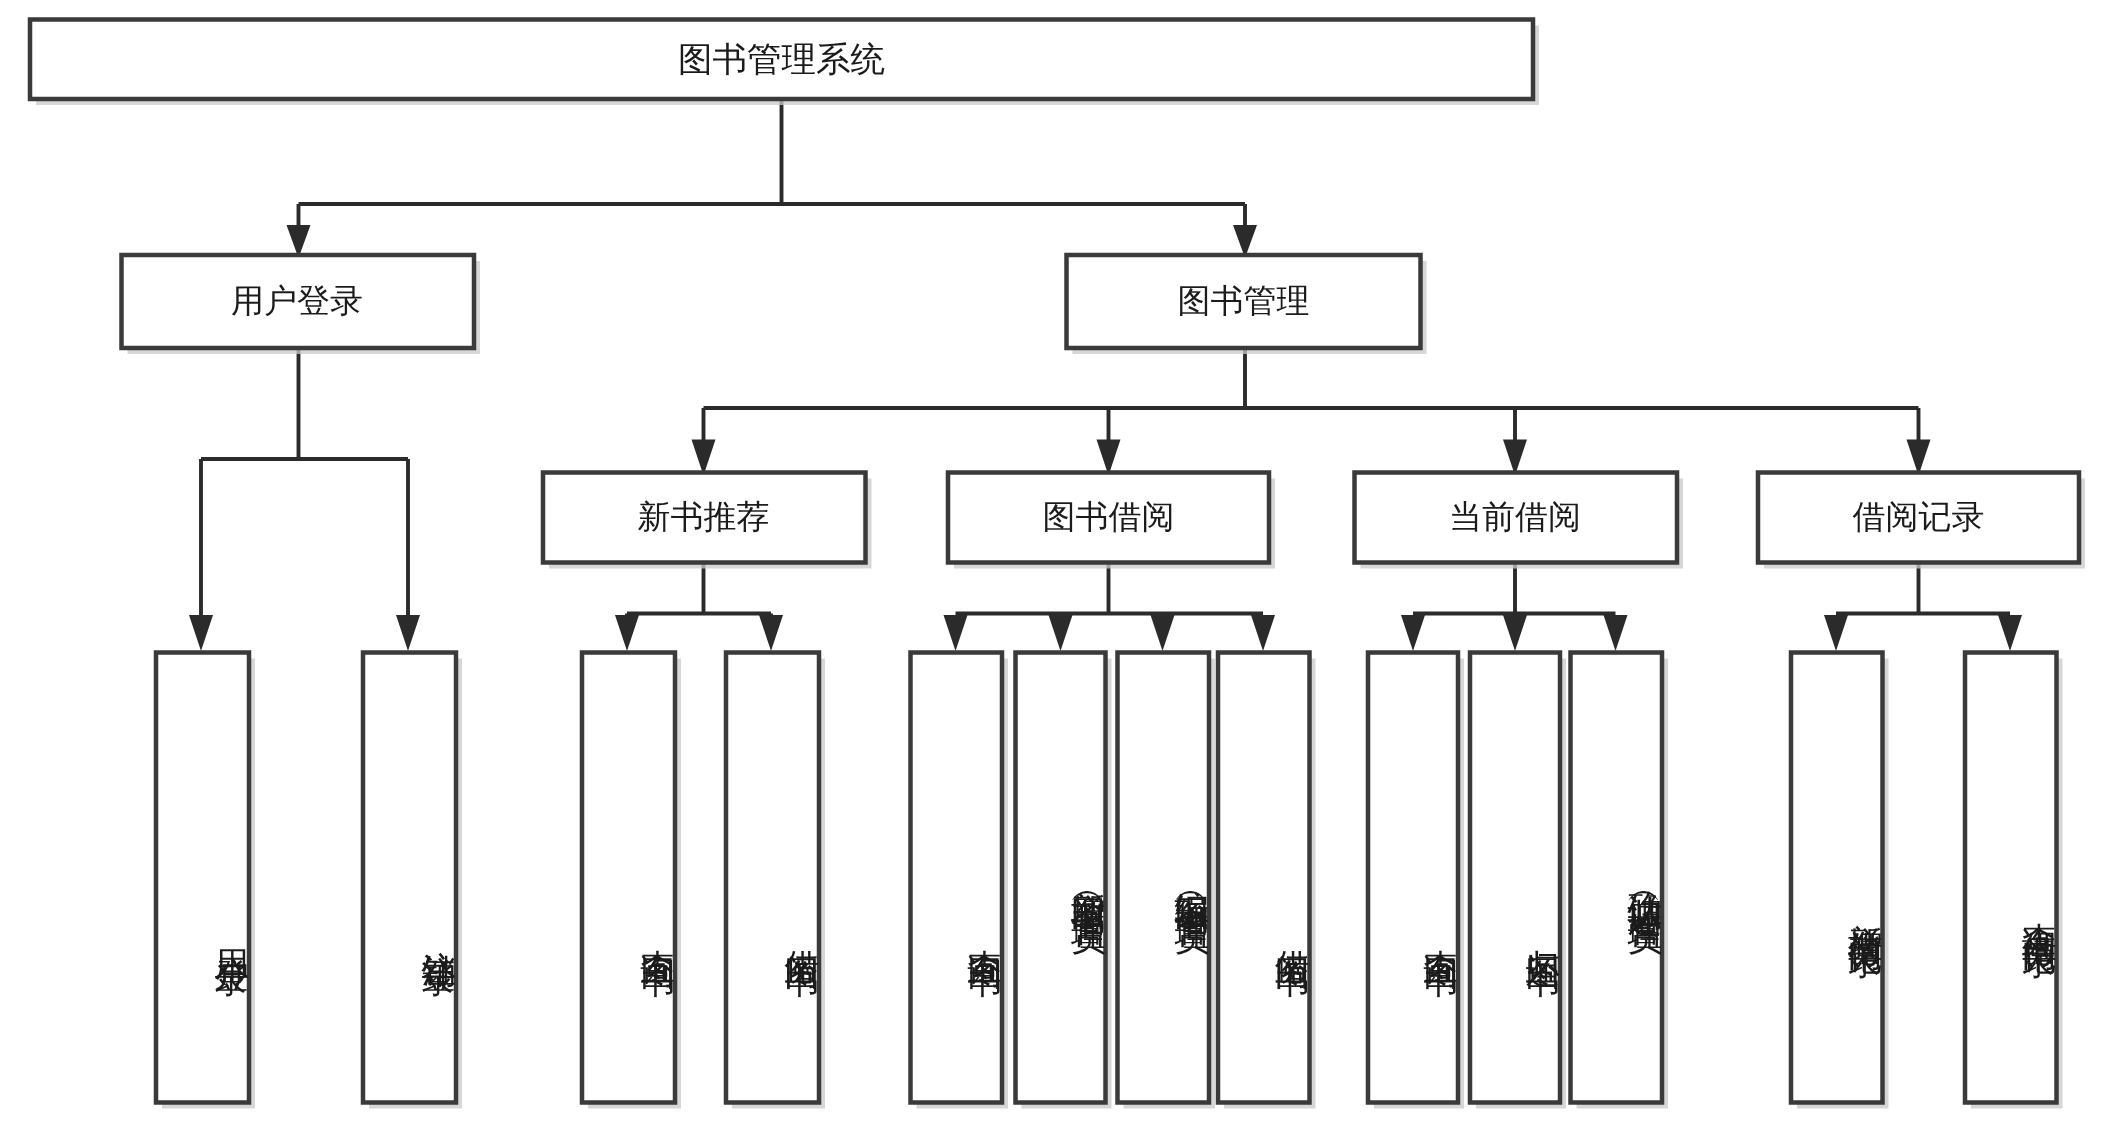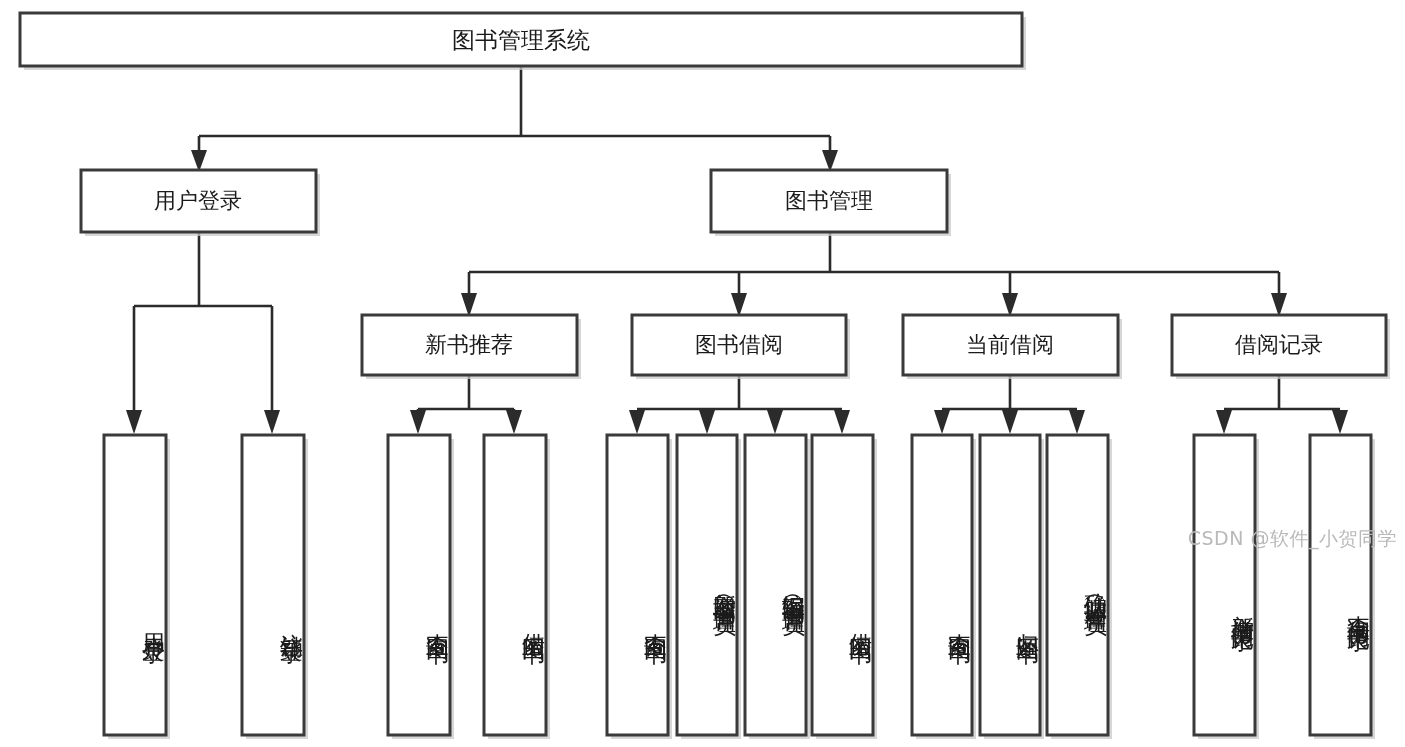--- a/index.html
+++ b/index.html
@@ -237,14 +237,13 @@
   <div class="leaf-label" style="left:912px; top:508px; width:60px; height:225px;">查询图书</div>
 
   <div class="leaf-label" style="left:980px; top:508px; width:60px; height:225px;">归还图书</div>
 
   <div class="leaf-label" style="left:1047px; top:443px; width:61px; height:290px;">确认归还（管理员）</div>
 
   <div class="leaf-label" style="left:1194px; top:478px; width:61px; height:255px;">新增借阅记录</div>
 
   <div class="leaf-label" style="left:1310px; top:478px; width:61px; height:255px;">查询借阅记录</div>
 
-  <div class="watermark">CSDN @软件_小贺同学</div>
 </div>
 
 </body></html>

